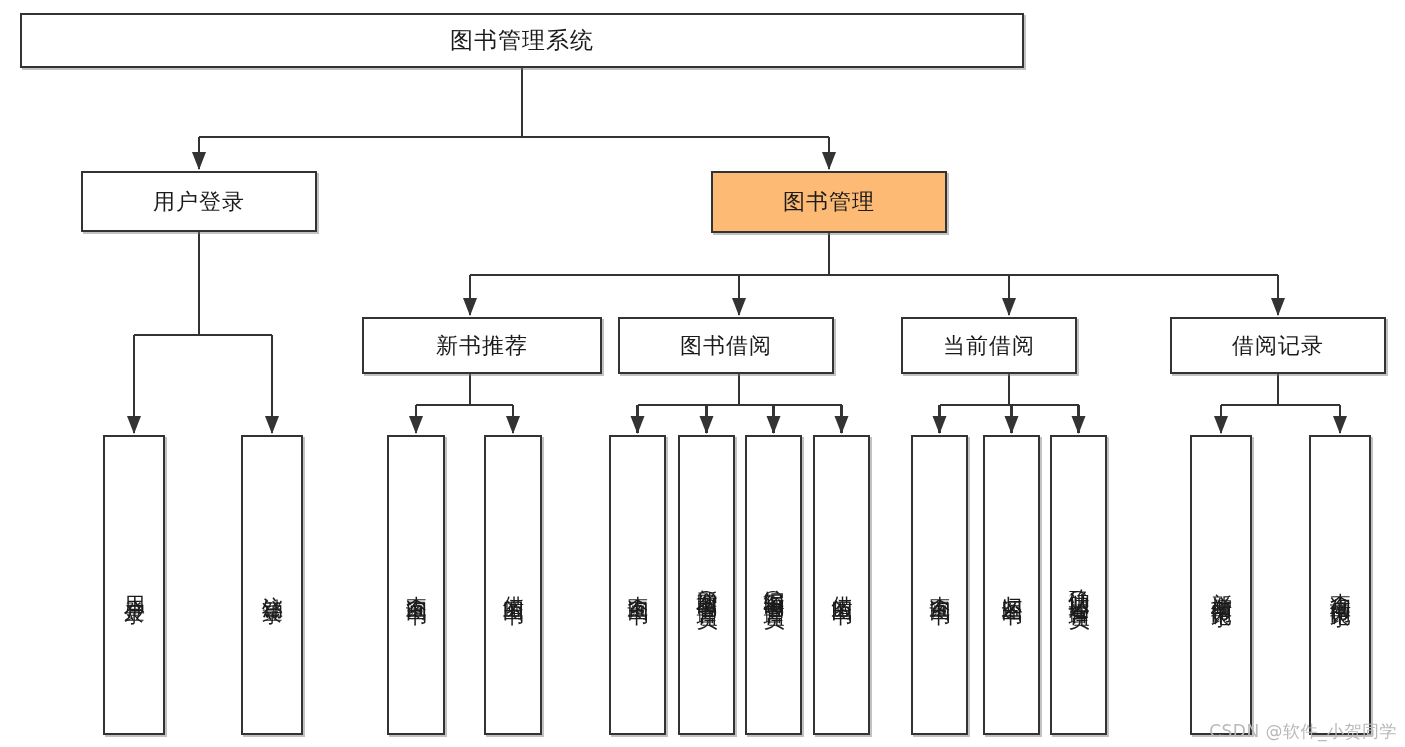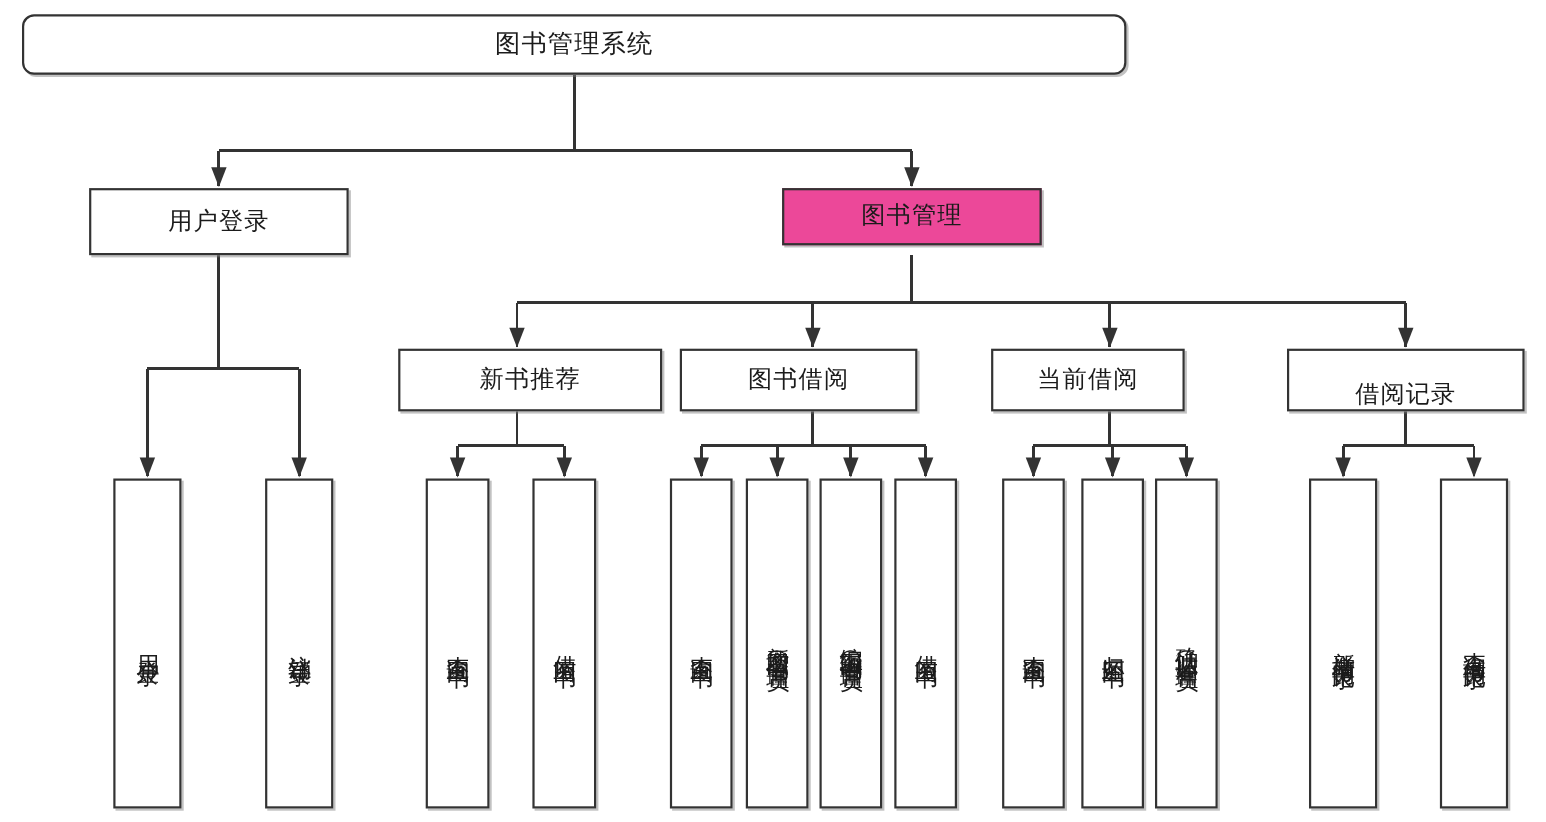--- a/index.html
+++ b/index.html
@@ -116,39 +116,39 @@
       <line x1="1078.5" y1="405" x2="1078.5" y2="433" stroke="#333333" stroke-width="2.6" shape-rendering="crispEdges"></line>
       <path d="M1071.5,416 L1085.5,416 L1078.5,434 Z" fill="#333333"></path>
       <line x1="1278" y1="374" x2="1278" y2="405" stroke="#333333" stroke-width="2.6" shape-rendering="crispEdges"></line>
       <line x1="1221" y1="405" x2="1340" y2="405" stroke="#333333" stroke-width="2.6" shape-rendering="crispEdges"></line>
       <line x1="1221" y1="405" x2="1221" y2="433" stroke="#333333" stroke-width="2.6" shape-rendering="crispEdges"></line>
       <path d="M1214,416 L1228,416 L1221,434 Z" fill="#333333"></path>
       <line x1="1340" y1="405" x2="1340" y2="433" stroke="#333333" stroke-width="2.6" shape-rendering="crispEdges"></line>
       <path d="M1333,416 L1347,416 L1340,434 Z" fill="#333333"></path>
     </svg>
   <div id="nodes">
-      <div class="node h root" style="left: 20px; top: 13px; width: 1004px; height: 55px; border-color: rgb(51, 51, 51); background: rgb(255, 255, 255); color: rgb(27, 27, 27); border-radius: 11px;">
+      <div class="node h root" style="left: 20px; top: 13px; width: 1004px; height: 55px; border-color: rgb(51, 51, 51); background: rgb(255, 255, 255); color: rgb(27, 27, 27);">
         <span class="label">图书管理系统</span>
       </div>
       <div class="node h" style="left: 81px; top: 171px; width: 236px; height: 61px; border-color: rgb(51, 51, 51); background: rgb(255, 255, 255); color: rgb(27, 27, 27);">
         <span class="label">用户登录</span>
       </div>
-      <div class="node h" style="left: 711px; top: 171px; width: 236px; height: 52px; border-color: rgb(51, 51, 51); background: #ec4899; color: rgb(27, 27, 27);">
+      <div class="node h" style="left: 711px; top: 171px; width: 236px; height: 62px; border-color: rgb(51, 51, 51); background: #fdba74; color: rgb(27, 27, 27);">
         <span class="label">图书管理</span>
       </div>
       <div class="node h" style="left: 362px; top: 317px; width: 240px; height: 57px; border-color: rgb(51, 51, 51); background: rgb(255, 255, 255); color: rgb(27, 27, 27);">
         <span class="label">新书推荐</span>
       </div>
       <div class="node h" style="left: 618px; top: 317px; width: 216px; height: 57px; border-color: rgb(51, 51, 51); background: rgb(255, 255, 255); color: rgb(27, 27, 27);">
         <span class="label">图书借阅</span>
       </div>
       <div class="node h" style="left: 901px; top: 317px; width: 176px; height: 57px; border-color: rgb(51, 51, 51); background: rgb(255, 255, 255); color: rgb(27, 27, 27);">
         <span class="label">当前借阅</span>
       </div>
-      <div class="node h" style="left: 1170px; top: 317px; width: 216px; height: 57px; border-color: rgb(51, 51, 51); background: rgb(255, 255, 255); color: rgb(27, 27, 27); align-items: flex-end;">
+      <div class="node h" style="left: 1170px; top: 317px; width: 216px; height: 57px; border-color: rgb(51, 51, 51); background: rgb(255, 255, 255); color: rgb(27, 27, 27);">
         <span class="label">借阅记录</span>
       </div>
       <div class="node v" style="left: 103px; top: 435px; width: 62px; height: 300px; border-color: rgb(51, 51, 51); background: rgb(255, 255, 255); color: rgb(27, 27, 27);">
         <span class="label">用户登录</span>
       </div>
       <div class="node v" style="left: 241px; top: 435px; width: 62px; height: 300px; border-color: rgb(51, 51, 51); background: rgb(255, 255, 255); color: rgb(27, 27, 27);">
         <span class="label">注销登录</span>
       </div>
       <div class="node v" style="left: 387px; top: 435px; width: 58px; height: 300px; border-color: rgb(51, 51, 51); background: rgb(255, 255, 255); color: rgb(27, 27, 27);">
         <span class="label">查询图书</span>
@@ -177,13 +177,14 @@
       <div class="node v" style="left: 1050px; top: 435px; width: 57px; height: 300px; border-color: rgb(51, 51, 51); background: rgb(255, 255, 255); color: rgb(27, 27, 27);">
         <span class="label">确认归还（管理员）</span>
       </div>
       <div class="node v" style="left: 1190px; top: 435px; width: 62px; height: 300px; border-color: rgb(51, 51, 51); background: rgb(255, 255, 255); color: rgb(27, 27, 27);">
         <span class="label">新增借阅记录</span>
       </div>
       <div class="node v" style="left: 1309px; top: 435px; width: 62px; height: 300px; border-color: rgb(51, 51, 51); background: rgb(255, 255, 255); color: rgb(27, 27, 27);">
         <span class="label">查询借阅记录</span>
       </div>
     </div>
+  <div id="watermark">CSDN @软件_小贺同学</div>
 </div>
 
 </body></html>

